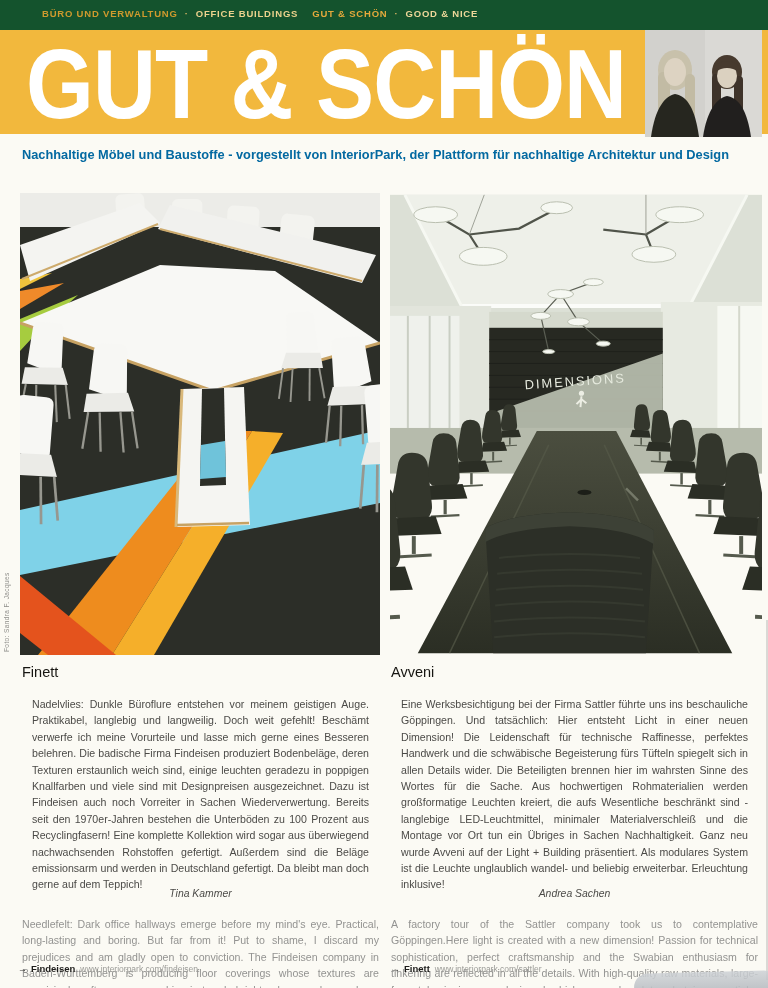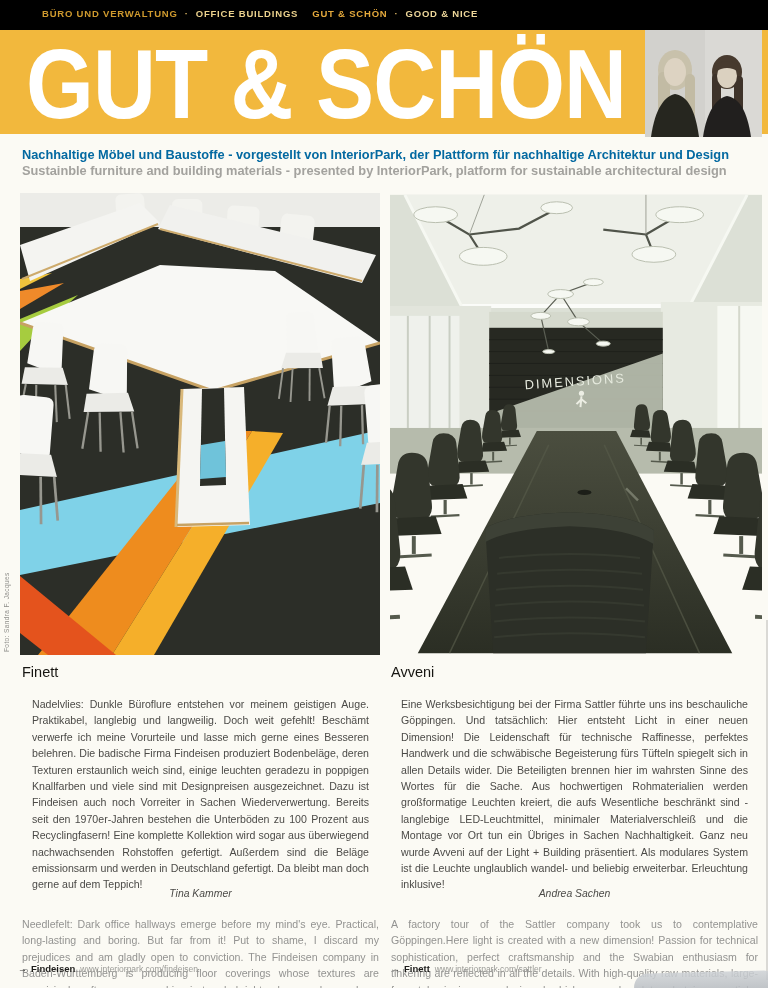--- a/index.html
+++ b/index.html
@@ -2,21 +2,21 @@
 <html><head>
 <meta charset="utf-8">
 <style>
   html,body{margin:0;padding:0;background:#888;}
   .page{
     position:relative;width:768px;height:988px;margin:0 auto;
     background:#fbfaf4;overflow:hidden;
     font-family:"Liberation Sans",sans-serif;
   }
   
-  .topbar{position:absolute;left:0;top:0;width:768px;height:30px;background:#000000;}
+  .topbar{position:absolute;left:0;top:0;width:768px;height:30px;background:#14532d;}
   .topbar .line{position:absolute;left:42px;top:8px;font-size:9.5px;font-weight:bold;letter-spacing:.8px;white-space:nowrap;}
   .k-de{color:#cf9a2e;} .k-sep{color:#dcb765;margin:0 7px;} .k-en{color:#ecd28d;}
   .k-fde{color:#e4a93c;margin-left:14px;} .k-fen{color:#eed79a;}
   
   .banner{position:absolute;left:0;top:30px;width:768px;height:104px;background:#f2b83d;}
   .banner .title{
     position:absolute;left:26px;top:4px;margin:0;line-height:1;
     font-size:99px;font-weight:700;color:#ffffff;letter-spacing:-1px;
     transform:scaleX(.88);transform-origin:left top;white-space:nowrap;
   }
@@ -87,21 +87,20 @@
         <rect x="89" y="46" width="9" height="40" rx="4" fill="#3e332a"></rect>
         <ellipse cx="82" cy="46" rx="10" ry="12" fill="#dbd1c0"></ellipse>
         <path d="M70,36 Q82,26 94,36 L94,42 Q82,34 70,42 Z" fill="#473a2e"></path>
         <path d="M58,107 C62,80 72,68 82,66 C94,68 102,80 106,107 Z" fill="#211f1e"></path>
       </g>
     </svg>
   </div>
 
   <div class="intro">
     <p class="h-de">Nachhaltige Möbel und Baustoffe - vorgestellt von InteriorPark, der Plattform für nachhaltige Architektur und Design</p>
-    <p class="h-en">Sustainble furniture and building materials - presented by InteriorPark, platform for sustainable architectural design</p>
   </div>
 
   <div class="photoL">
     <svg width="360" height="462" viewBox="0 0 360 462">
       <defs>
         <g id="wchair">
           <path d="M4,40 L7,6 Q8,0 14,0 L30,0 Q36,0 36,6 L37,42 L30,48 Z" fill="#f7f7f4"></path>
           <path d="M2,44 L38,42 L44,58 L0,60 Z" fill="#ebebe7"></path>
           <g stroke="#97978f" stroke-width="2">
             <line x1="4" y1="60" x2="0" y2="92"></line>

